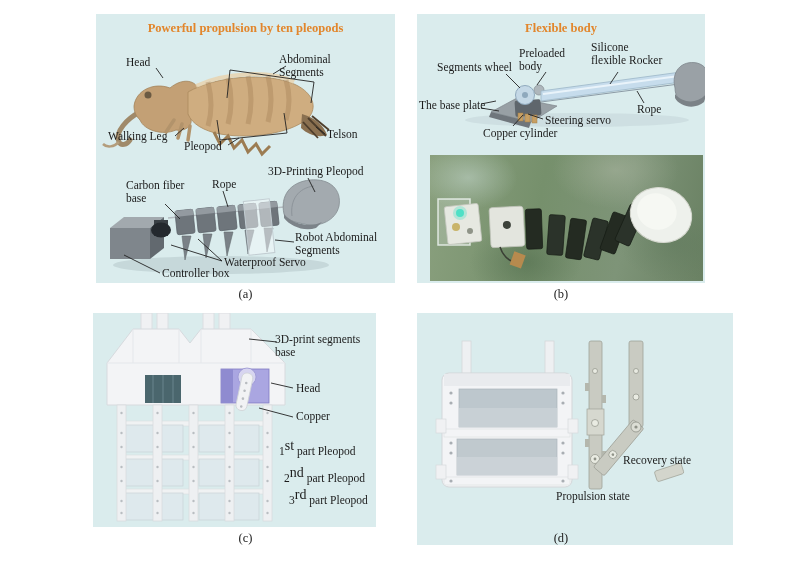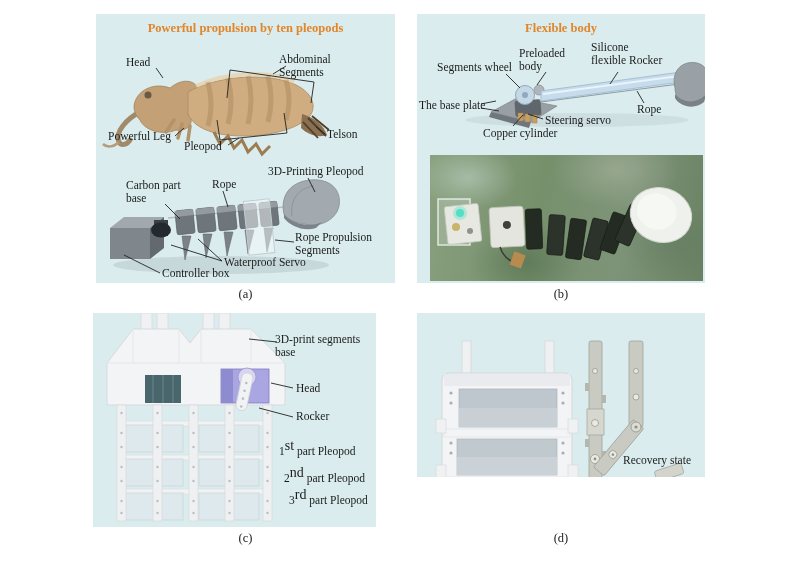--- a/index.html
+++ b/index.html
@@ -10,21 +10,21 @@
   html,body{margin:0;padding:0;background:#ffffff;}
   #stage{
     position:relative;width:799px;height:571px;background:#ffffff;
     font-family:"Liberation Serif", serif;color:var(--label-text);
     overflow:hidden;
   }
   .panel{position:absolute;background:var(--panel-bg);overflow:hidden;}
   #panel-a{left:96px;top:14px;width:299px;height:269px;}
   #panel-b{left:417px;top:14px;width:288px;height:269px;}
   #panel-c{left:93px;top:313px;width:283px;height:214px;}
-  #panel-d{left:417px;top:313px;width:288px;height:164px;}
+  #panel-d{left:417px;top:313px;width:288px;height:232px;padding-left:28px;}
   .panel-title{
     position:absolute;left:0;top:7px;width:100%;text-align:center;
     font-weight:bold;font-size:12.5px;color:var(--title-accent);
   }
   .art{position:absolute;left:0;top:0;}
   .lbl{
     position:absolute;font-size:11.5px;line-height:1.12;white-space:nowrap;
     color:var(--label-text);
   }
   .lbl.center{text-align:left;white-space:normal;}
@@ -133,31 +133,31 @@
         <path d="M126,247 L75,231"></path>
         <path d="M64,259 L28,241"></path>
       </g>
     </svg>
     <div class="panel-title">Powerful propulsion by ten pleopods</div>
     <div class="lbl" style="left:30px;top:42px">Head</div>
     <div class="lbl center" style="left:183px;top:39px;width:62px">
       <span class="ln">Abdominal</span>
       <span class="ln">Segments</span>
     </div>
-    <div class="lbl" style="left:12px;top:116px">Powerful Leg</div>
+    <div class="lbl" style="left:12px;top:116px">Walking Leg</div>
     <div class="lbl" style="left:88px;top:126px">Pleopod</div>
     <div class="lbl" style="left:231px;top:114px">Telson</div>
     <div class="lbl center" style="left:30px;top:165px;width:72px">
-      <span class="ln">Carbon part</span>
+      <span class="ln">Carbon fiber</span>
       <span class="ln">base</span>
     </div>
     <div class="lbl" style="left:116px;top:164px">Rope</div>
     <div class="lbl" style="left:172px;top:151px">3D-Printing Pleopod</div>
     <div class="lbl center" style="left:199px;top:217px;width:96px">
-      <span class="ln">Rope Propulsion</span>
+      <span class="ln">Robot Abdominal</span>
       <span class="ln">Segments</span>
     </div>
     <div class="lbl" style="left:128px;top:242px">Waterproof Servo</div>
     <div class="lbl" style="left:66px;top:253px">Controller box</div>
   </section>
   <div class="caption" id="cap-a">(a)</div>
 
   <section class="panel" id="panel-b">
     <svg class="art" width="288" height="269" viewBox="0 0 288 269">
       <g>
@@ -330,21 +330,21 @@
         <path d="M184,29 L156,26"></path>
         <path d="M200,75 L178,70"></path>
         <path d="M200,104 L166,95"></path>
       </g>
     </svg>
     <div class="lbl center" style="left:182px;top:20px;width:114px">
       <span class="ln">3D-print segments</span>
       <span class="ln">base</span>
     </div>
     <div class="lbl" style="left:203px;top:69px">Head</div>
-    <div class="lbl" style="left:203px;top:97px">Rocker</div>
+    <div class="lbl" style="left:203px;top:97px">Copper</div>
     <div class="lbl" style="left:186px;top:125px">
       <span>1</span><sup>st</sup><span> part Pleopod</span>
     </div>
     <div class="lbl" style="left:191px;top:152px">
       <span>2</span><sup>nd</sup><span> part Pleopod</span>
     </div>
     <div class="lbl" style="left:196px;top:174px">
       <span>3</span><sup>rd</sup><span> part Pleopod</span>
     </div>
   </section>

